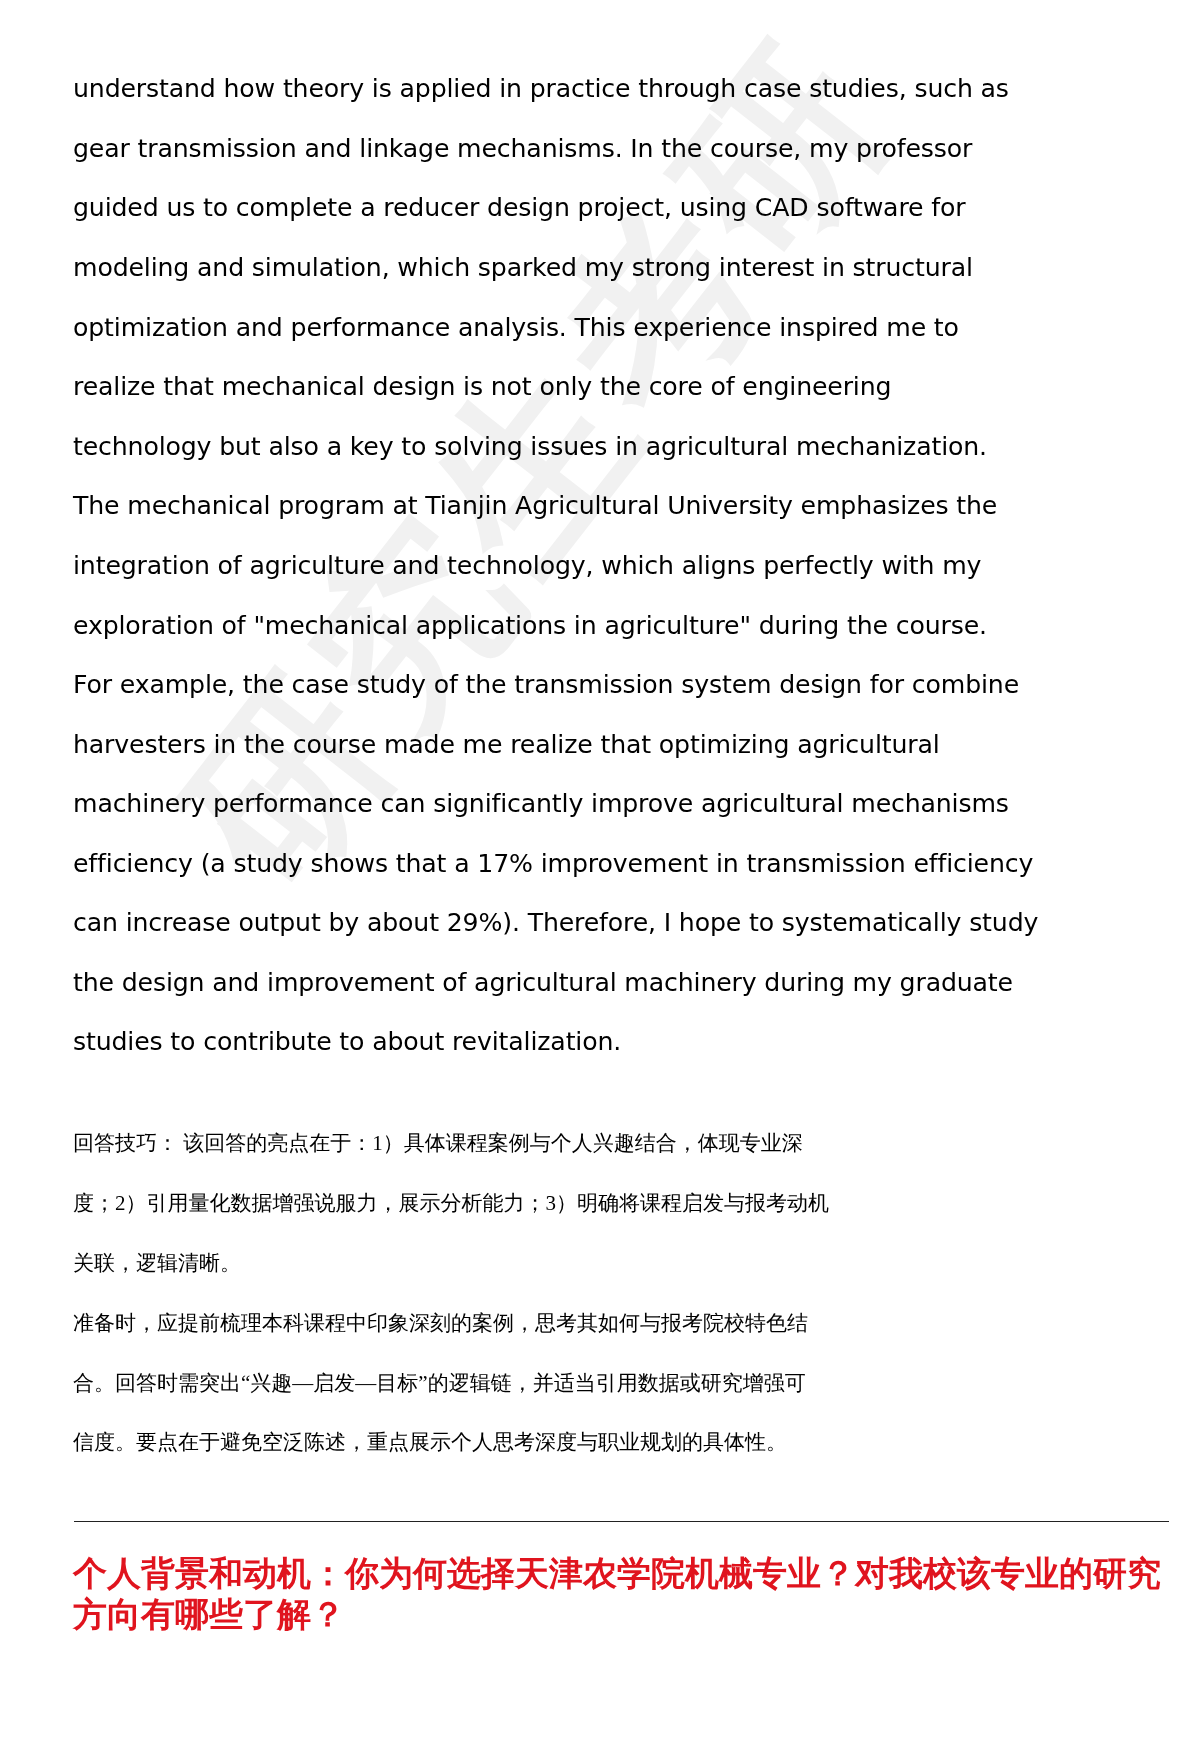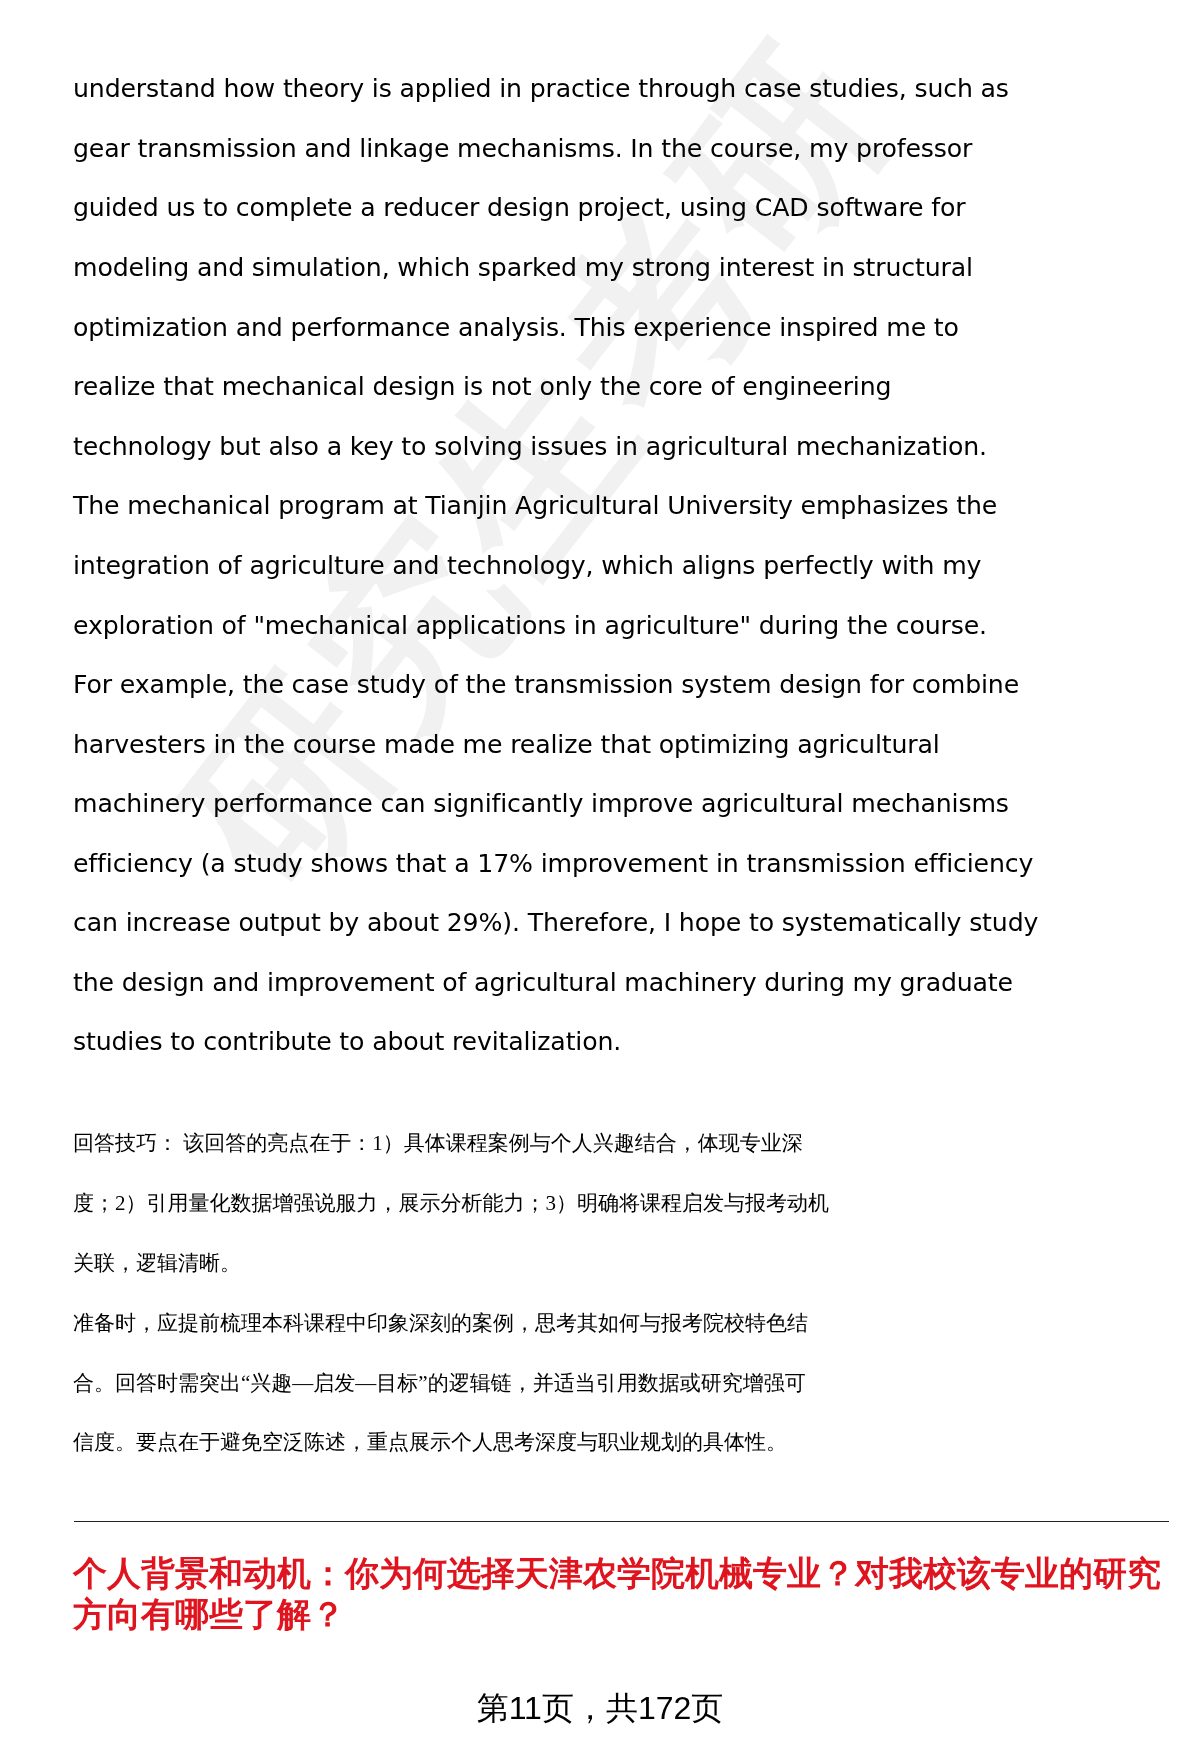--- a/index.html
+++ b/index.html
@@ -52,14 +52,13 @@
     <div class="line zh" style="top:1243px">关联，逻辑清晰。</div>
     <div class="line zh" style="top:1303px">准备时，应提前梳理本科课程中印象深刻的案例，思考其如何与报考院校特色结</div>
     <div class="line zh" style="top:1363px">合。回答时需突出“兴趣—启发—目标”的逻辑链，并适当引用数据或研究增强可</div>
     <div class="line zh" style="top:1422px">信度。要点在于避免空泛陈述，重点展示个人思考深度与职业规划的具体性。</div>
   </div>
 
   <div class="divider"></div>
 
   <div class="heading" style="color: rgb(224, 20, 30);">个人背景和动机：你为何选择天津农学院机械专业？对我校该专业的研究方向有哪些了解？</div>
 
-  <div class="footer">第11页，共172页</div>
 </div>
 
 </body></html>

